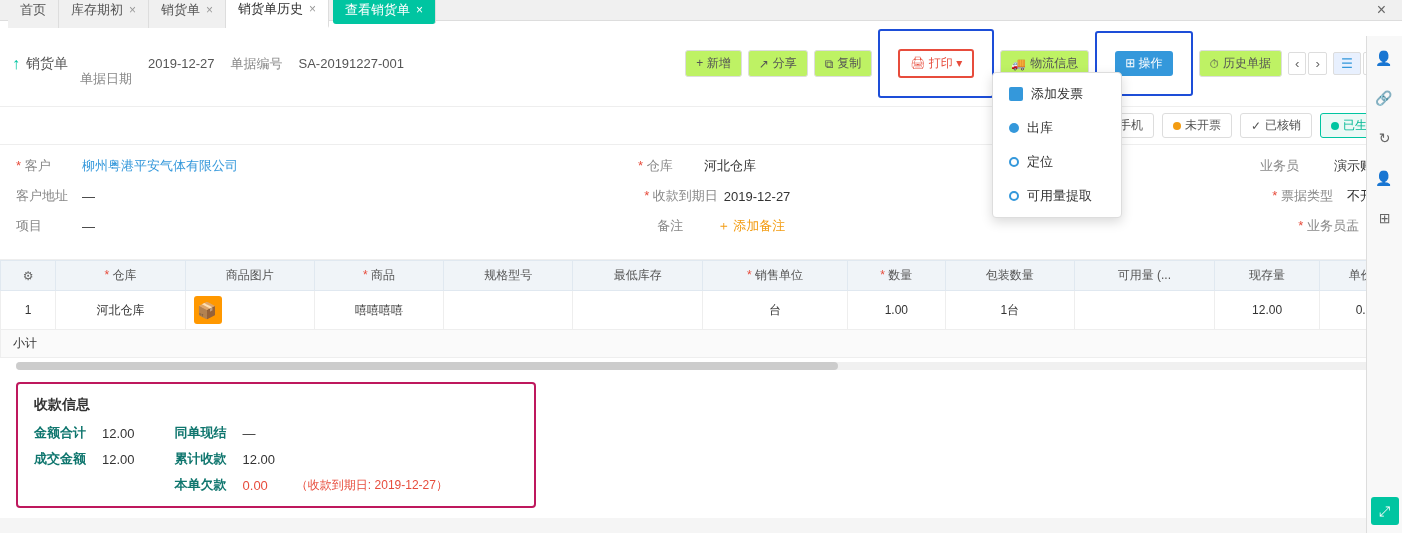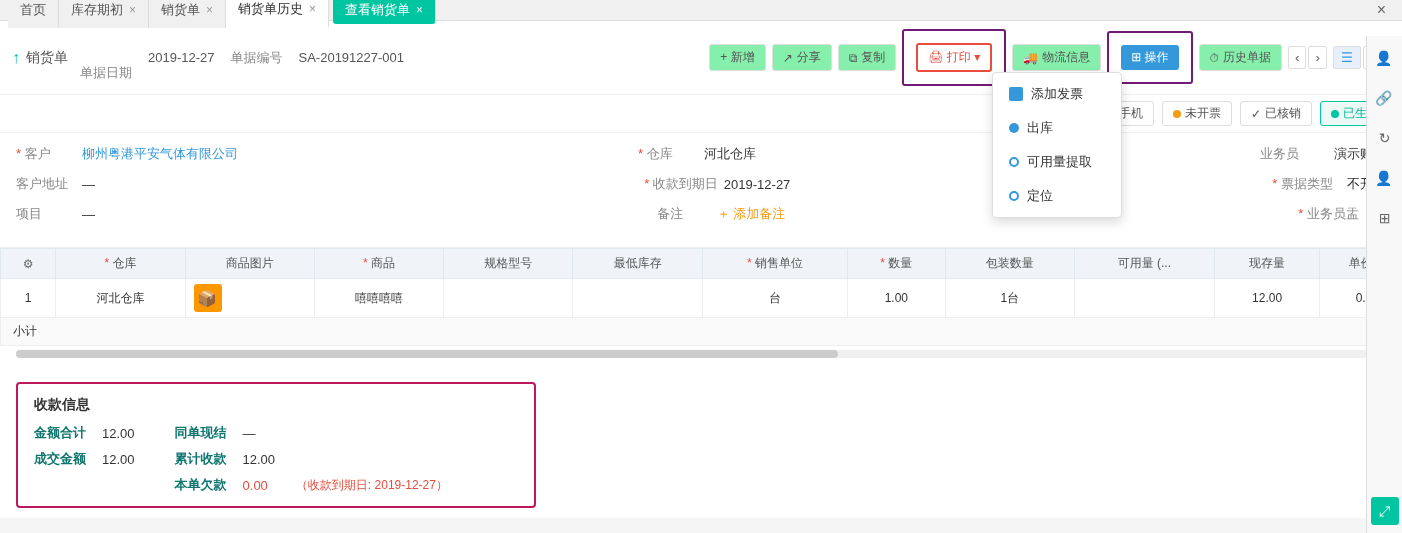--- a/index.html
+++ b/index.html
@@ -15,21 +15,21 @@
     .tab-close-global { margin-left: auto; color: #666; cursor: pointer; font-size: 16px; padding: 4px 8px; }
 
     
     .main-area { background: #fff; height: calc(100vh - 36px); display: flex; flex-direction: column; }
 
     
     .doc-toolbar { display: flex; align-items: center; padding: 8px 12px; border-bottom: 1px solid #eee; gap: 12px; }
     .doc-title { display: flex; align-items: center; gap: 6px; font-size: 14px; color: #555; }
     .doc-meta { display: flex; align-items: center; gap: 16px; font-size: 13px; color: #555; }
     .toolbar-actions { margin-left: auto; display: flex; align-items: center; gap: 6px; }
-    .btn-action { display: flex; align-items: center; gap: 4px; padding: 4px 10px; border: 1px solid #ddd; border-radius: 3px; background: #86efac; cursor: pointer; font-size: 12px; color: #555; }
+    .btn-action { display: flex; align-items: center; gap: 4px; padding: 4px 10px; border: 1px solid #ddd; border-radius: 3px; background: #bef264; cursor: pointer; font-size: 12px; color: #555; }
     .btn-print { background: #fff; border: 2px solid #e74c3c; color: #e74c3c; border-radius: 3px; padding: 4px 10px; cursor: pointer; font-size: 12px; }
     .btn-operation { background: #3498db; color: #fff; border: none; border-radius: 3px; padding: 4px 10px; cursor: pointer; font-size: 12px; }
     .nav-arrows { display: flex; gap: 2px; }
     .nav-arrow { border: 1px solid #ddd; background: #fff; padding: 3px 6px; cursor: pointer; color: #666; border-radius: 2px; }
     .view-toggle { display: flex; gap: 2px; }
     .view-btn { border: 1px solid #ddd; background: #fff; padding: 3px 7px; cursor: pointer; color: #666; border-radius: 2px; }
     .view-btn.active { background: #e8f0fe; color: #3498db; }
 
     
     .status-bar { display: flex; align-items: center; padding: 6px 12px; border-bottom: 1px solid #eee; gap: 8px; }
@@ -69,21 +69,21 @@
     .bottom-val { color: #333; }
     .bottom-val.red { color: #e74c3c; }
     .overdue-note { color: #888; font-size: 12px; }
     .dropdown-menu { position: absolute; top: 72px; right: 280px; background: #fff; border: 1px solid #ddd; border-radius: 4px; box-shadow: 0 4px 12px rgba(0,0,0,0.15); z-index: 200; min-width: 130px; padding: 4px 0; margin-left: 30px; }
     .dropdown-item { display: flex; align-items: center; gap: 8px; padding: 8px 16px; cursor: pointer; font-size: 13px; color: #333; }
     .dropdown-icon-sq { width: 14px; height: 14px; background: #3498db; border-radius: 2px; display: inline-block; }
     .dropdown-icon-circle { width: 10px; height: 10px; border-radius: 50%; background: #3498db; display: inline-block; }
     .dropdown-icon-circle-outline { width: 10px; height: 10px; border-radius: 50%; border: 2px solid #3498db; display: inline-block; }
 
     
-    .red-box { border: 2px solid #701a75; border-radius: 3px; padding: 12px; }
+    .red-box { border: 2px solid #1d4ed8; border-radius: 3px; padding: 18px; }
 
     
     .right-sidebar { position: fixed; right: 0; top: 36px; bottom: 0; width: 36px; background: #f8f8f8; border-left: 1px solid #ddd; display: flex; flex-direction: column; align-items: center; padding: 8px 0; gap: 12px; z-index: 50; }
     .sidebar-icon { width: 28px; height: 28px; display: flex; align-items: center; justify-content: center; cursor: pointer; color: #666; font-size: 14px; border-radius: 3px; }
     .sidebar-icon.bottom { margin-top: auto; background: #00c5a1; color: #fff; border-radius: 3px; }
 
     
     .table-scroll { overflow-x: auto; }
     .scroll-indicator { height: 8px; background: #f0f0f0; border-radius: 4px; margin: 4px 16px; }
     .scroll-thumb { height: 8px; width: 60%; background: #ccc; border-radius: 4px; }
@@ -322,25 +322,25 @@
   <div class="dropdown-item">
     <span class="dropdown-icon-sq"></span>
     <span>添加发票</span>
   </div>
   <div class="dropdown-item">
     <span class="dropdown-icon-circle"></span>
     <span>出库</span>
   </div>
   <div class="dropdown-item">
     <span class="dropdown-icon-circle-outline"></span>
-    <span>可用量提取</span>
+    <span>定位</span>
   </div>
   <div class="dropdown-item">
     <span class="dropdown-icon-circle-outline"></span>
-    <span>定位</span>
+    <span>可用量提取</span>
   </div>
 </div>
 
 <div class="right-sidebar">
   <div class="sidebar-icon">👤</div>
   <div class="sidebar-icon">🔗</div>
   <div class="sidebar-icon">↻</div>
   <div class="sidebar-icon">👤</div>
   <div class="sidebar-icon">⊞</div>
   <div class="sidebar-icon bottom">⤢</div>

